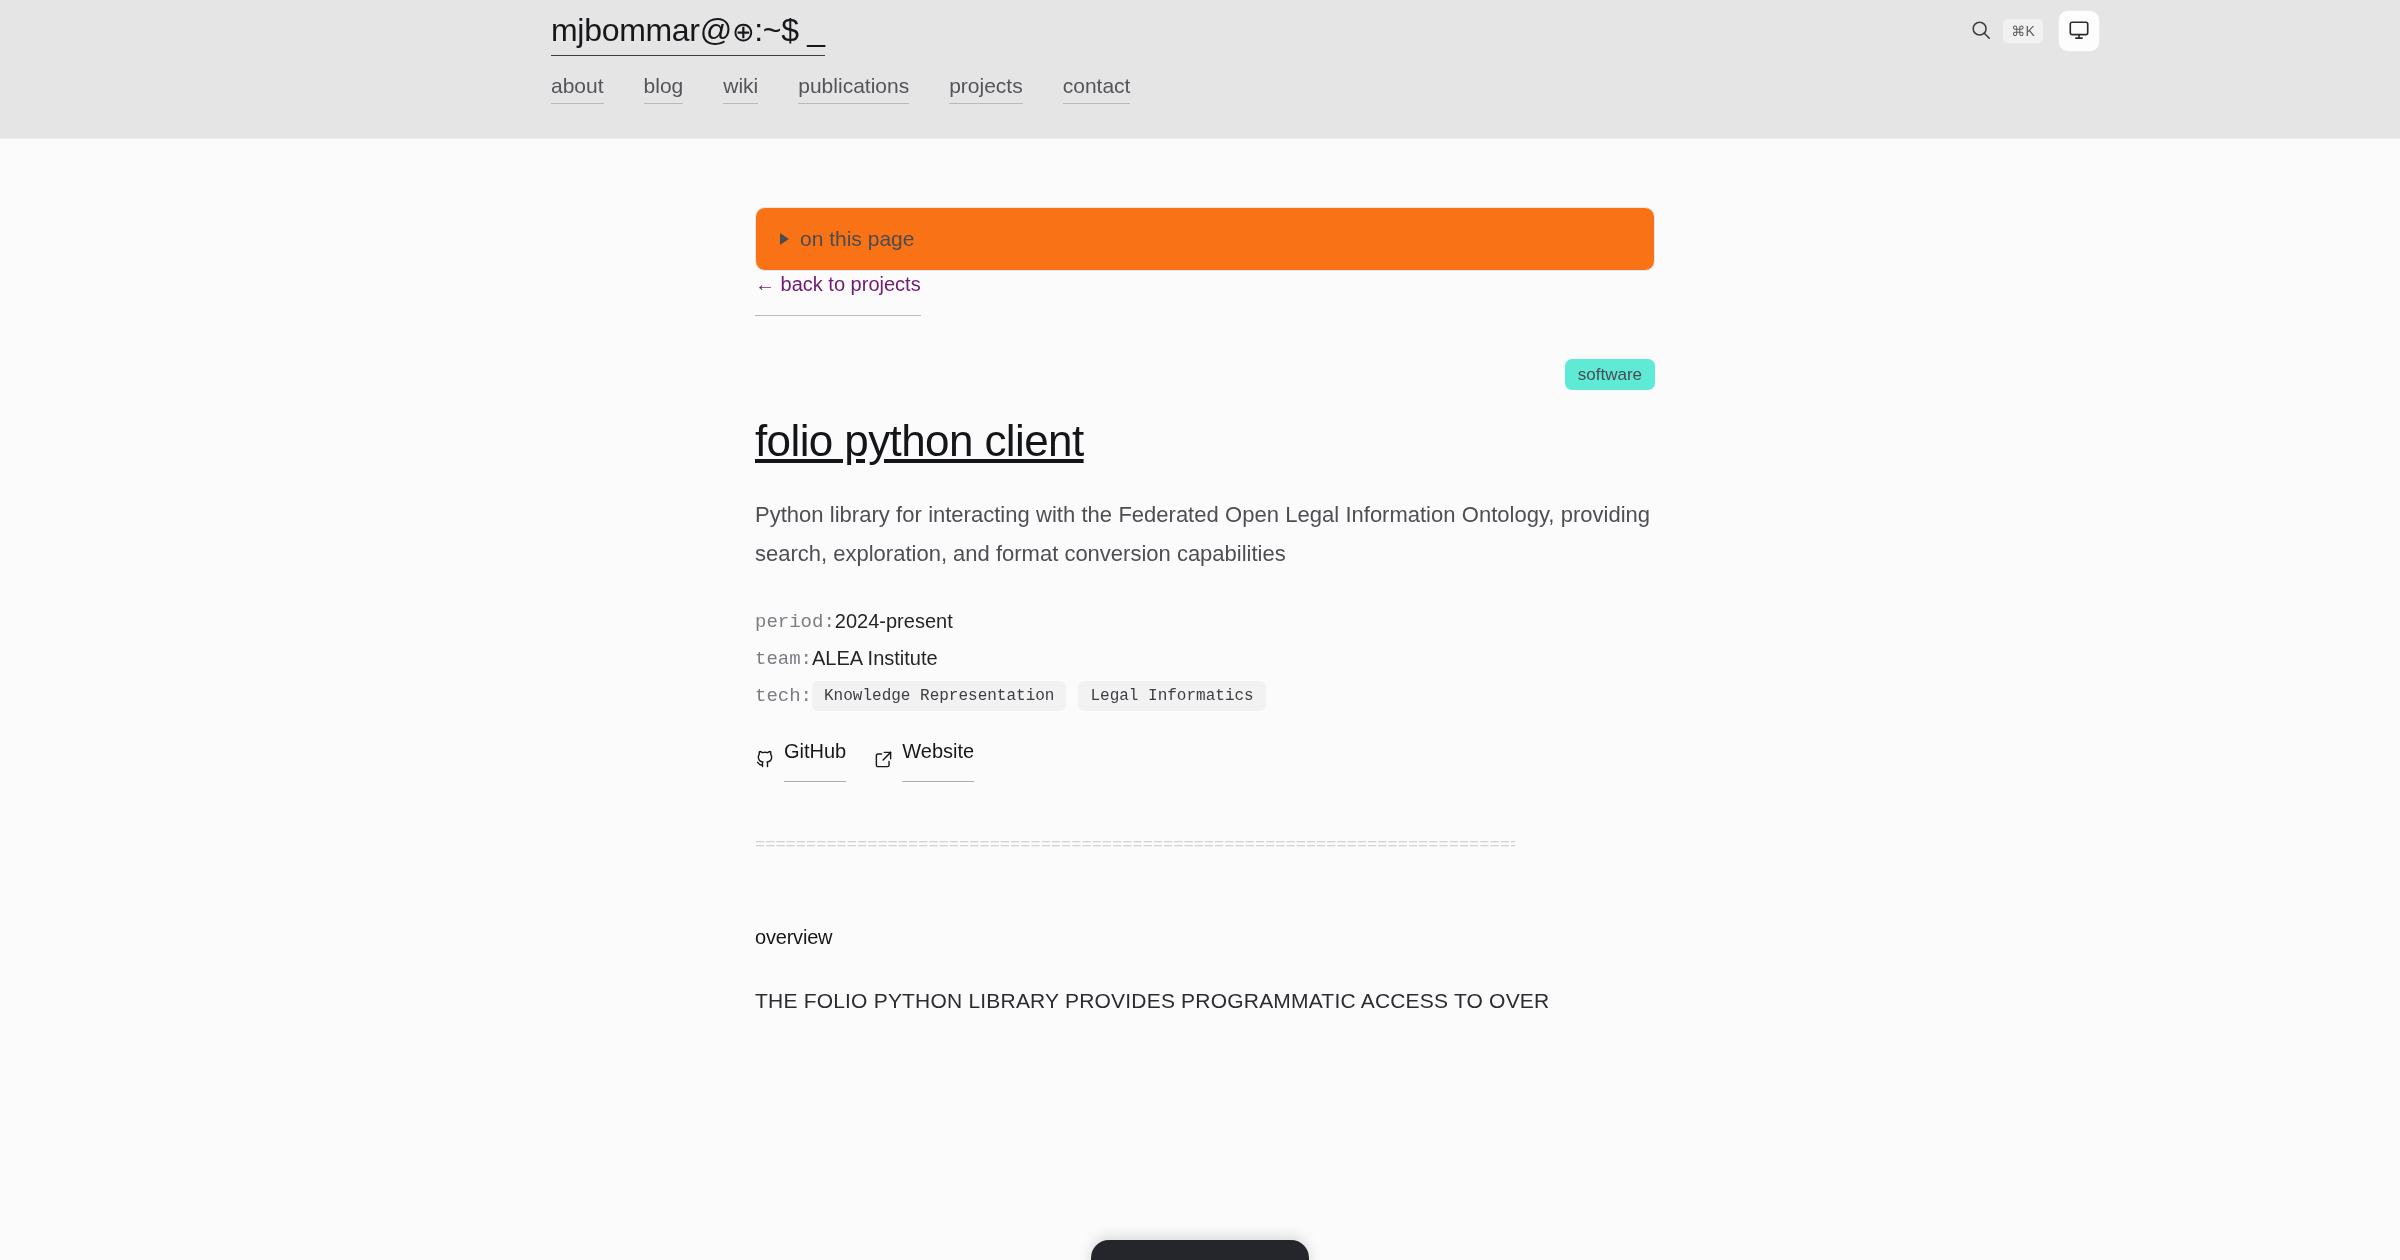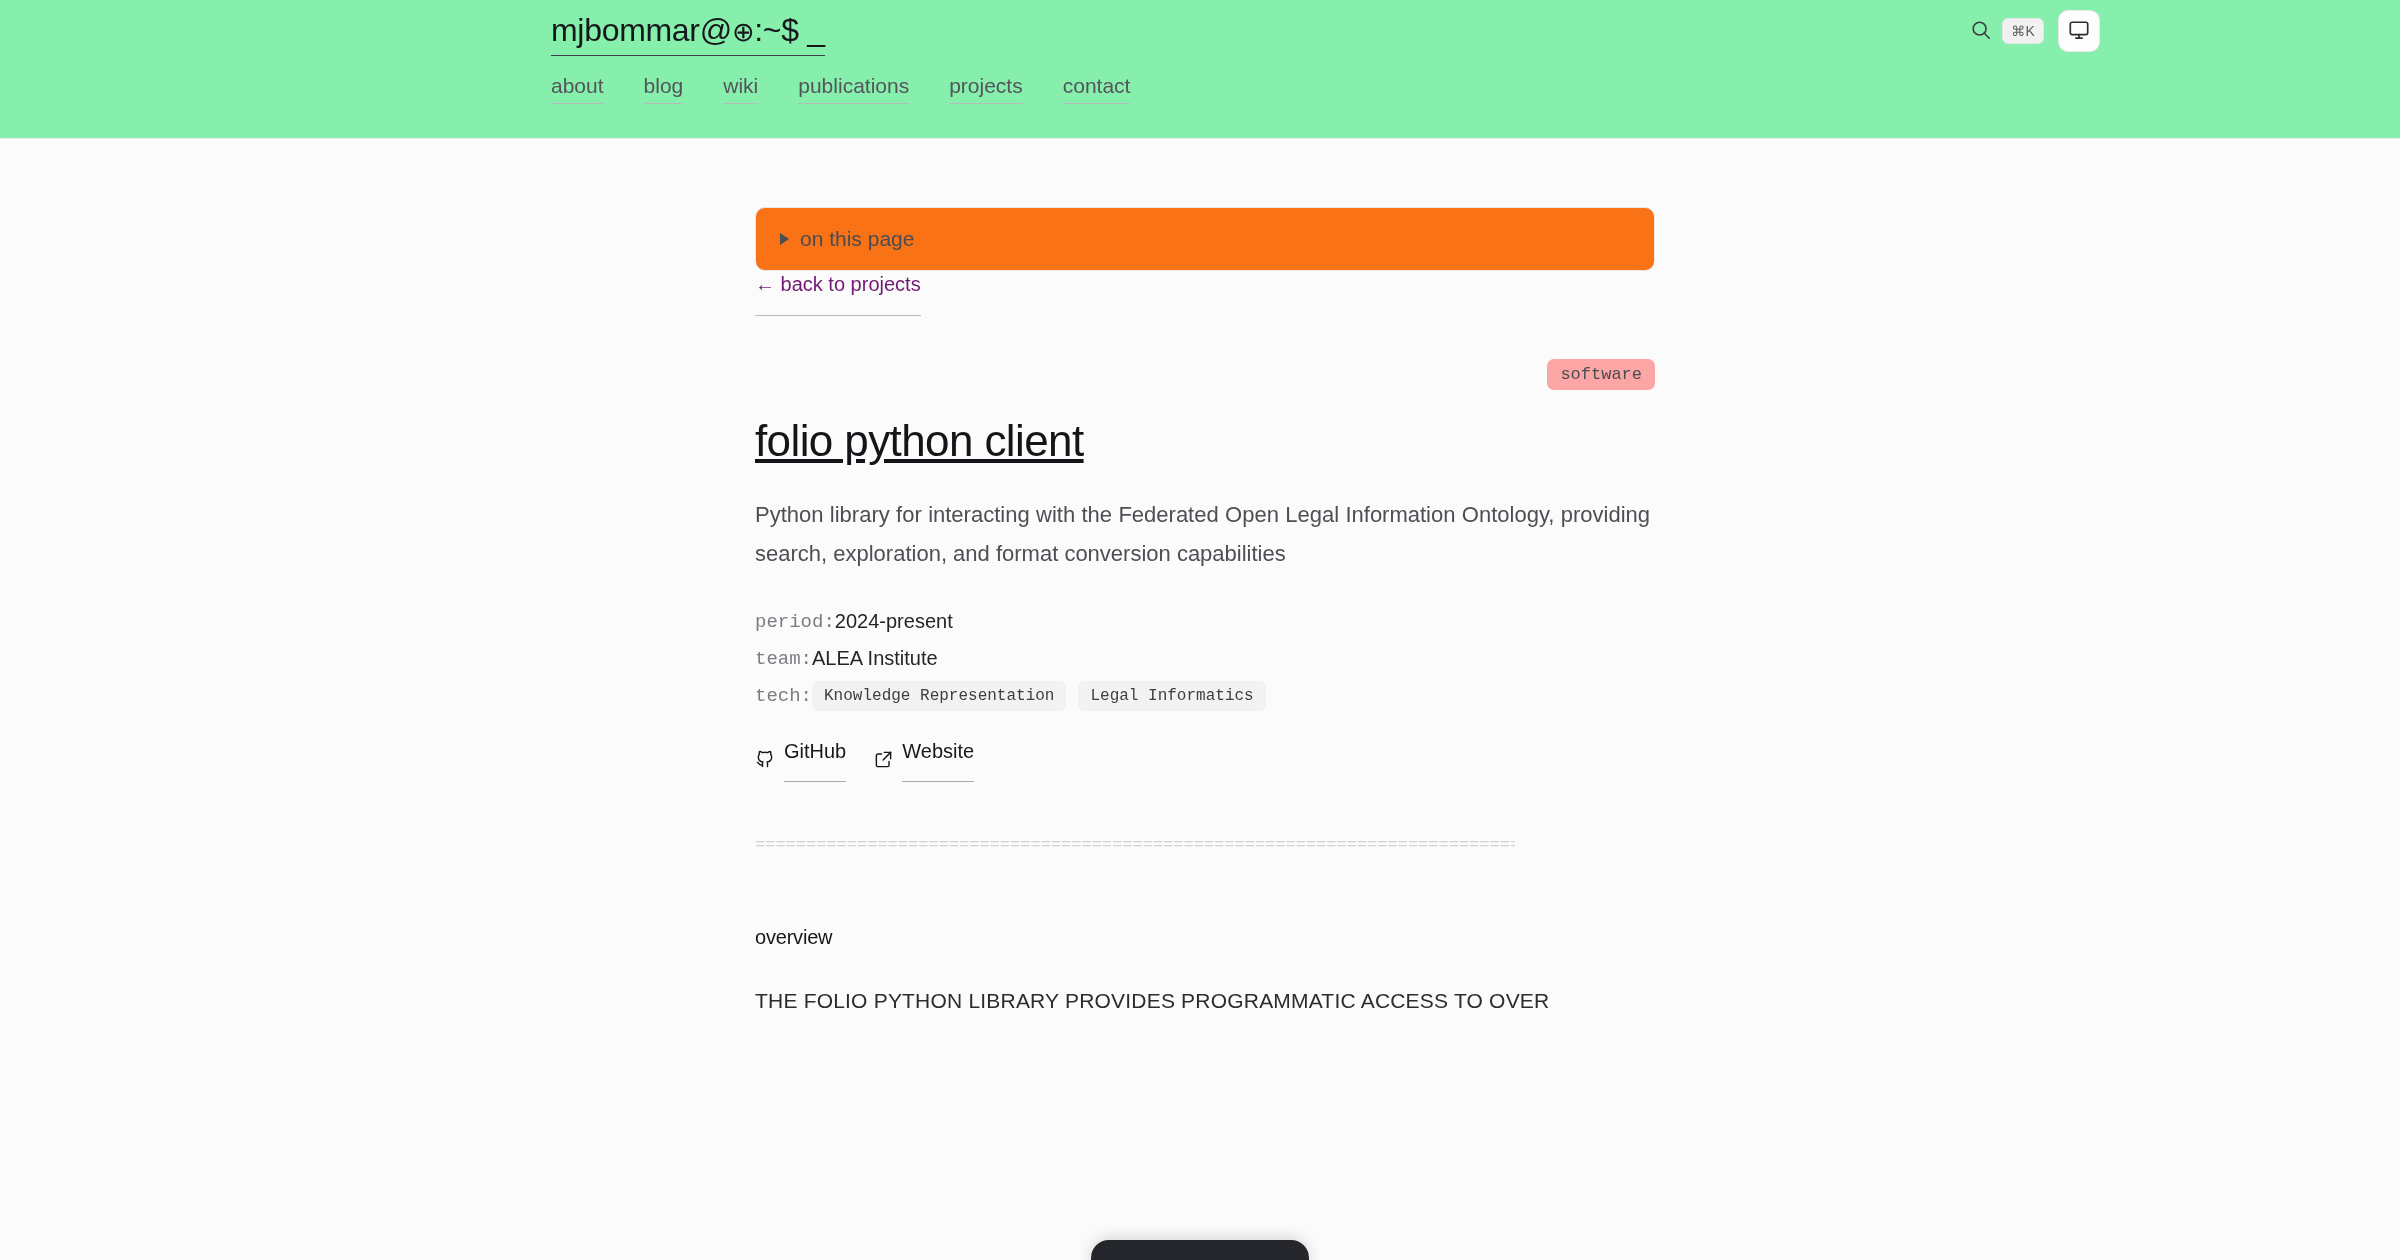--- a/index.html
+++ b/index.html
@@ -16,21 +16,21 @@
     color: #1f2023;
     -webkit-font-smoothing: antialiased;
   }
 
   
   .site-header {
     position: relative;
     width: 100%;
     height: 139px;
     border-bottom: 1px solid #ededee;
-    background: #86efac;
+    background: #e5e5e5;
   }
 
   .header-inner {
     position: relative;
     width: 100%;
     height: 100%;
   }
 
   .brand {
     position: absolute;
@@ -169,23 +169,23 @@
   .badge-row {
     display: flex;
     justify-content: flex-end;
     margin-top: 43px;
   }
   .kind-badge {
     display: inline-flex;
     align-items: center;
     height: 31px;
     padding: 0 13px;
-    background: #fca5a5;
+    background: #5eead4;
     border-radius: 7px;
-    font-family: Liberation Mono, monospace;
+    font-family: Liberation Sans, sans-serif;
     font-size: 17px;
     color: #4a4c51;
   }
 
   .project-title {
     margin-top: 24px;
     font-size: 44px;
     line-height: 54px;
     font-weight: 400;
     letter-spacing: -0.6px;

